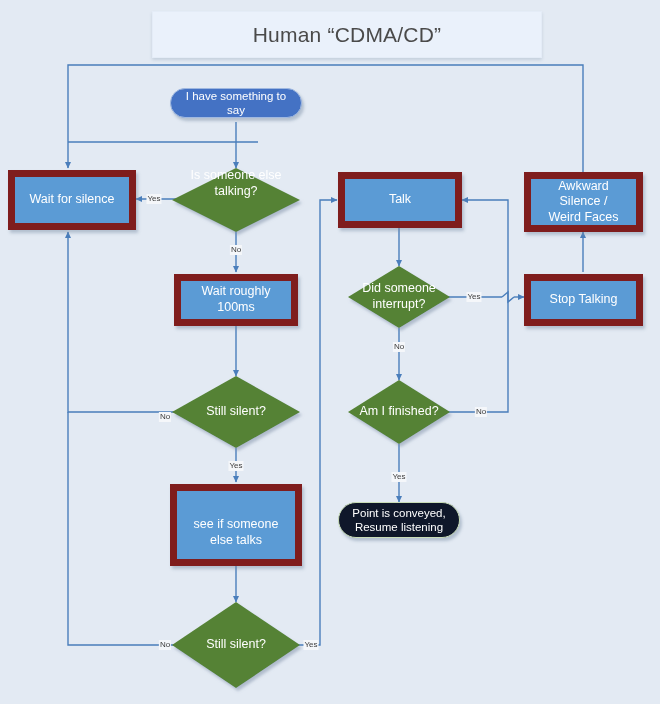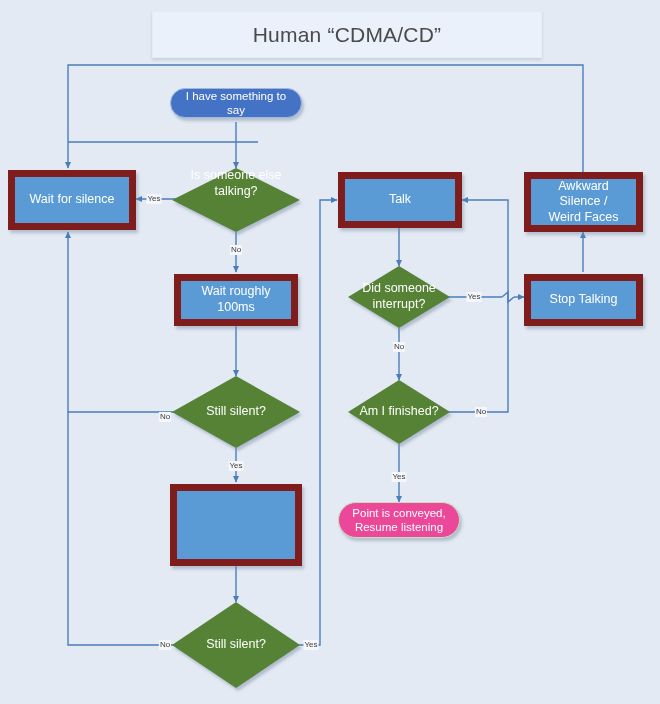--- a/index.html
+++ b/index.html
@@ -67,21 +67,21 @@
   .pill-start {
     background: #4472c4;
     border: 1px solid #9fb8e0;
     border-radius: 999px;
     box-shadow: 2px 3px 3px rgba(120,140,165,0.45);
     font-size: 11.5px;
     padding: 8px 10px;
   }
 
   .pill-end {
-    background: #ec4899;
+    background: #0f172a;
     border: 1px solid #c9ddb7;
     border-radius: 999px;
     box-shadow: 2px 3px 3px rgba(120,140,165,0.45);
     font-size: 11.5px;
     padding: 12px 10px;
     line-height: 1.22;
   }
 
   
   .diamond-label {
@@ -194,20 +194,21 @@
   </span>
 </div>
 
 <div class="diamond-label" style="left:186px; top:398px; width:100px; height:28px;">
   <span>Still silent?</span>
 </div>
 
 <div class="node rect" style="left:170px; top:484px; width:132px; height:82px;">
   <span>
     <br>
+    <span>see if someone else talks</span>
   </span>
 </div>
 
 <div class="diamond-label" style="left:186px; top:631px; width:100px; height:28px;">
   <span>Still silent?</span>
 </div>
 
 <div class="node rect" style="left:338px; top:172px; width:124px; height:56px;">
   <span>Talk</span>
 </div>

